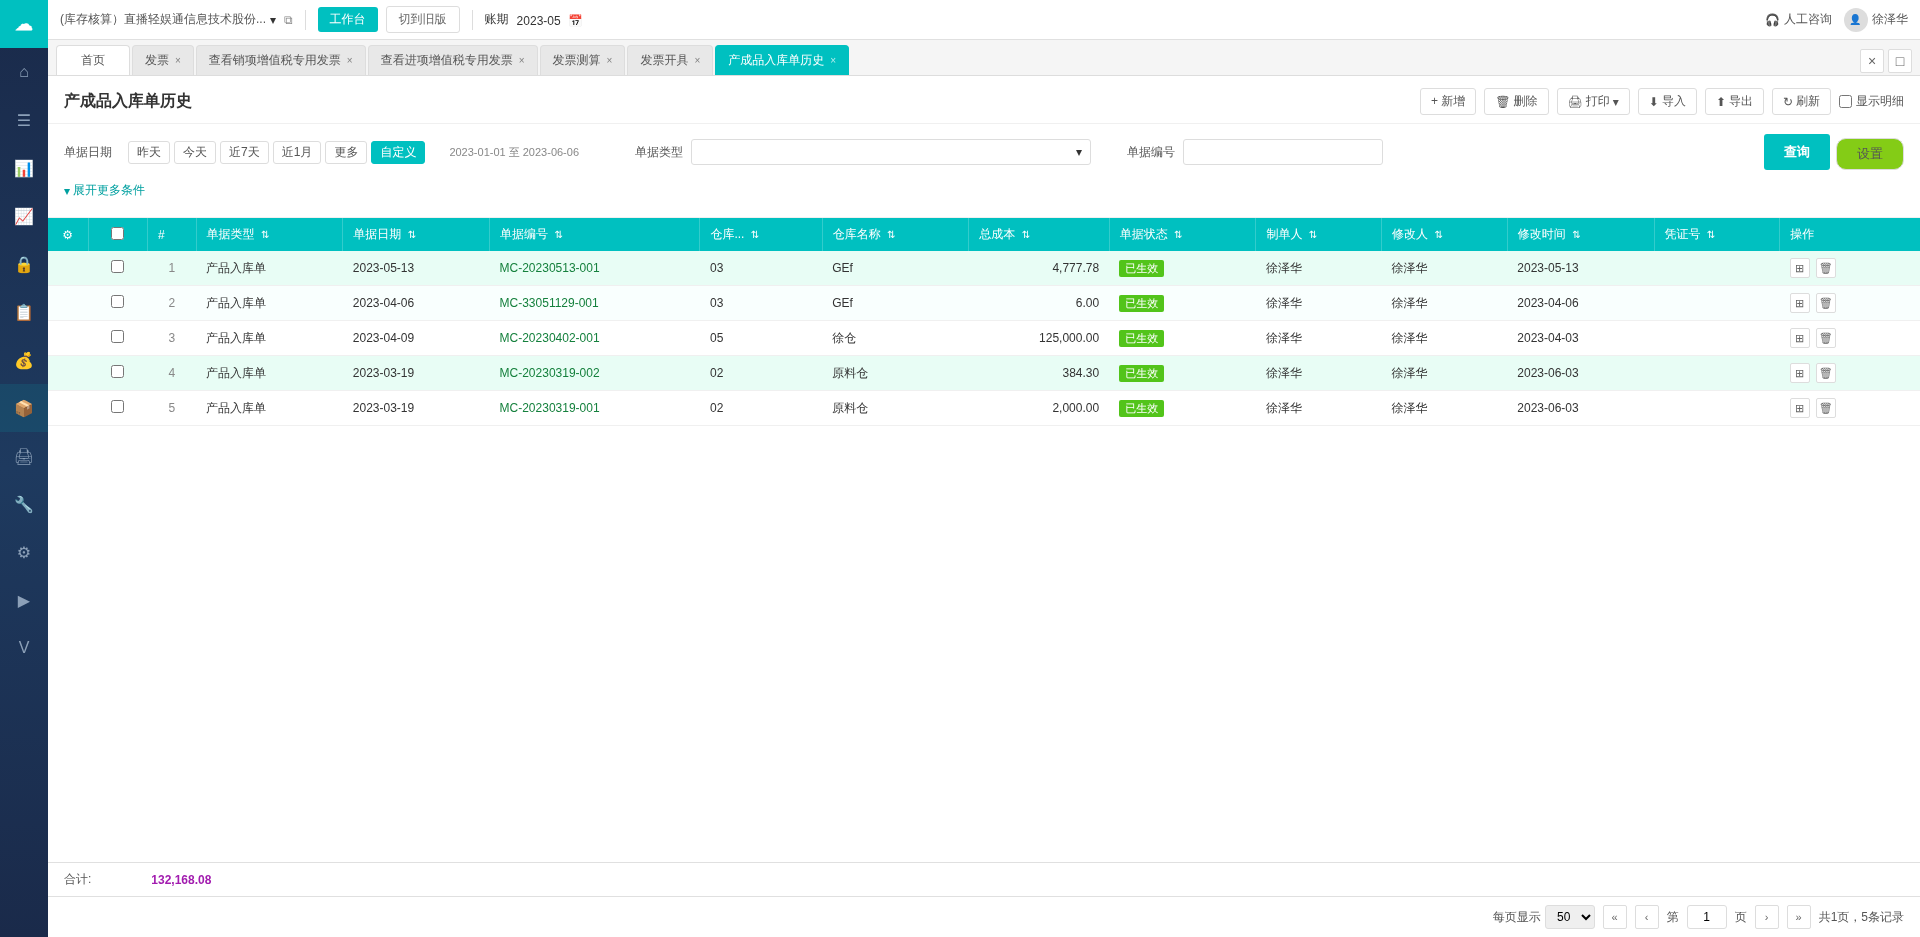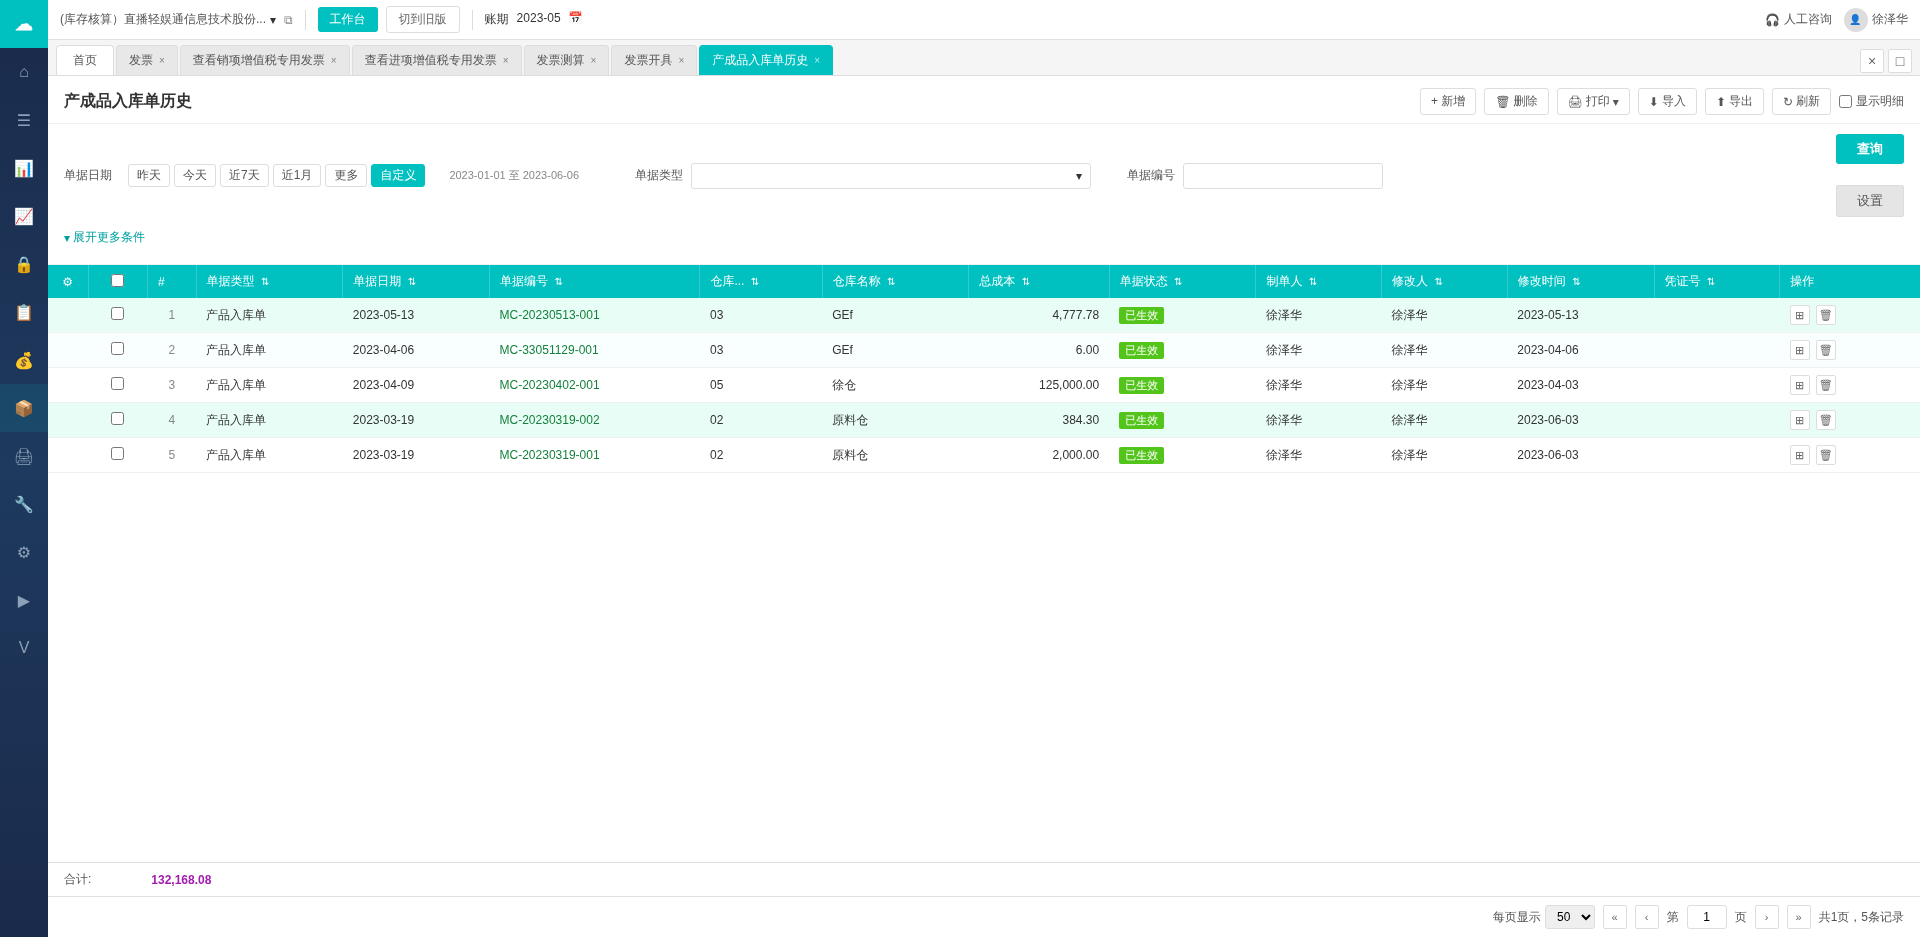--- a/index.html
+++ b/index.html
@@ -83,21 +83,21 @@
       border: 1px solid #ddd;
       padding: 4px 12px;
       border-radius: 3px;
       cursor: pointer;
       font-size: 12px;
     }
     .topbar-period {
       font-size: 12px;
       color: #333;
       display: flex;
-      align-items: flex-start;
+      align-items: flex-end;
       gap: 4px;
     }
     .topbar-right {
       margin-left: auto;
       display: flex;
       align-items: center;
       gap: 12px;
       font-size: 12px;
       color: #555;
     }
@@ -157,21 +157,21 @@
       color: white;
       border-color: #00c0c0;
     }
     .tab-item .tab-close {
       font-size: 10px;
       opacity: 0.7;
       cursor: pointer;
     }
     .tab-home {
       height: 30px;
-      padding: 0 16px;
+      padding: 0 24px;
       display: flex;
       align-items: center;
       background: white;
       border: 1px solid #ddd;
       border-bottom: none;
       border-radius: 4px 4px 0 0;
       margin-right: 2px;
       cursor: pointer;
       font-size: 12px;
       color: #555;
@@ -323,33 +323,33 @@
       background: #00c0c0;
       color: white;
       border: none;
       padding: 6px 20px;
       border-radius: 3px;
       cursor: pointer;
       font-size: 13px;
       font-weight: bold;
     }
     .btn-set {
-      background: #e5e5e5;
+      background: #84cc16;
       color: #555;
       border: 1px solid #ddd;
       padding: 6px 20px;
-      border-radius: 2px;
+      border-radius: 10px;
       cursor: pointer;
       font-size: 13px;
       margin-top: 4px;
     }
     .query-btns {
       display: flex;
-      flex-direction: column;
-      gap: 17px;
+      flex-direction: row;
+      gap: 6px;
     }
 
     
     .table-container {
       flex: 1;
       overflow-x: auto;
       overflow-y: auto;
     }
     table {
       width: 100%;

